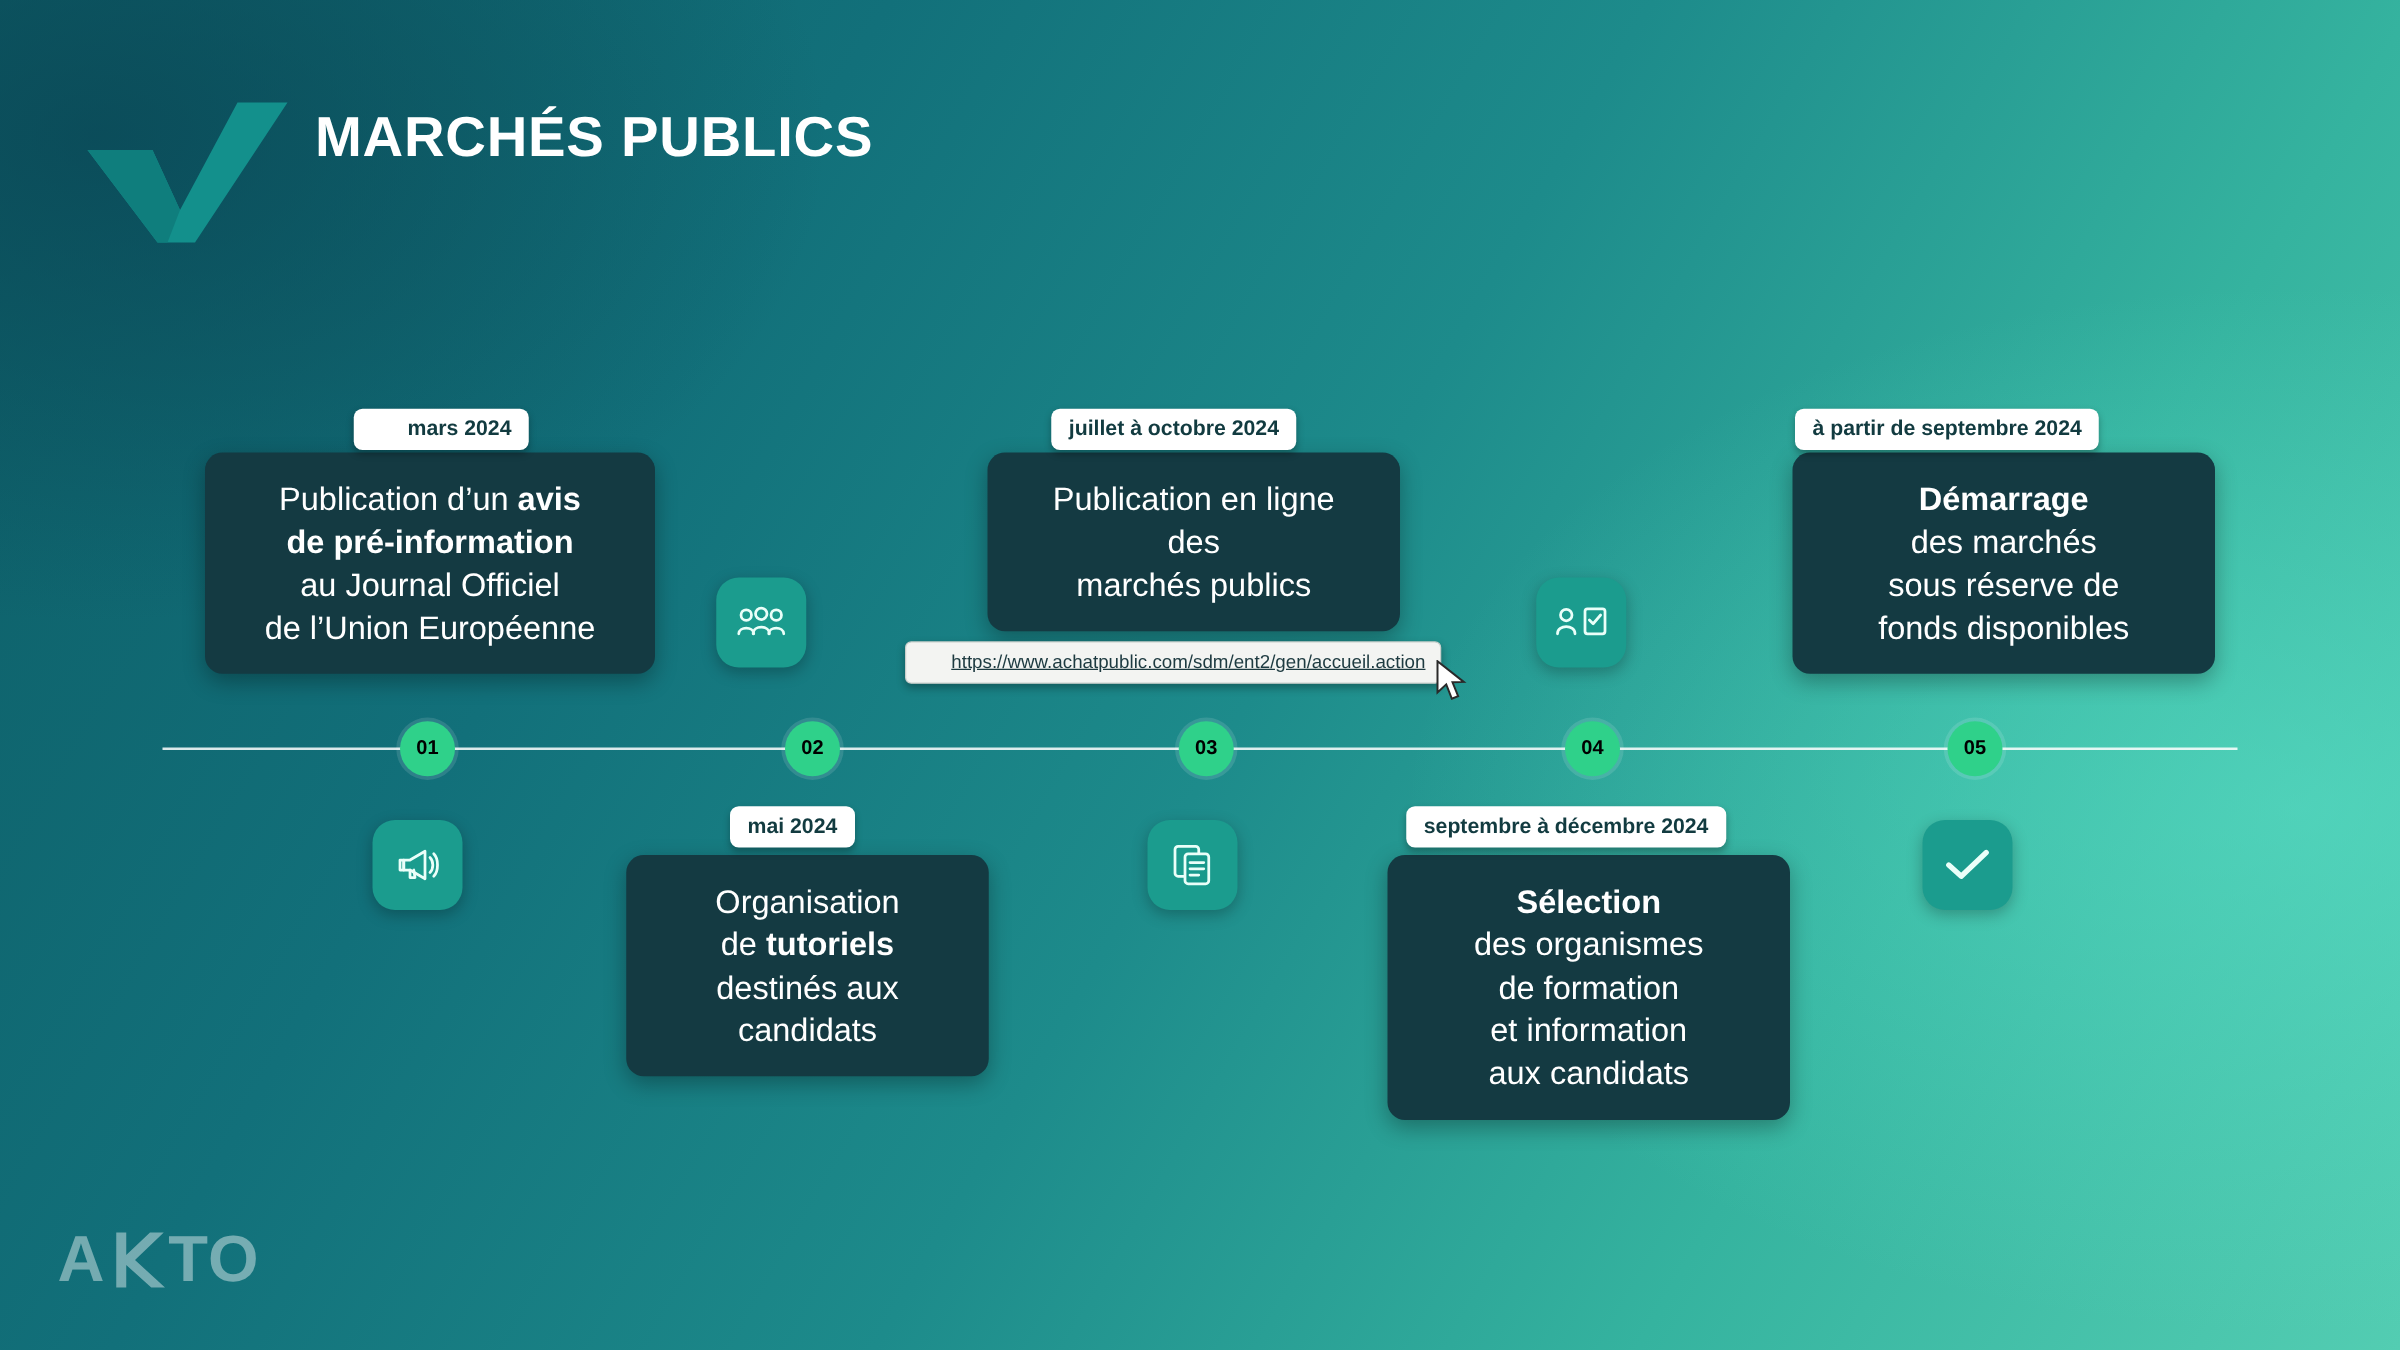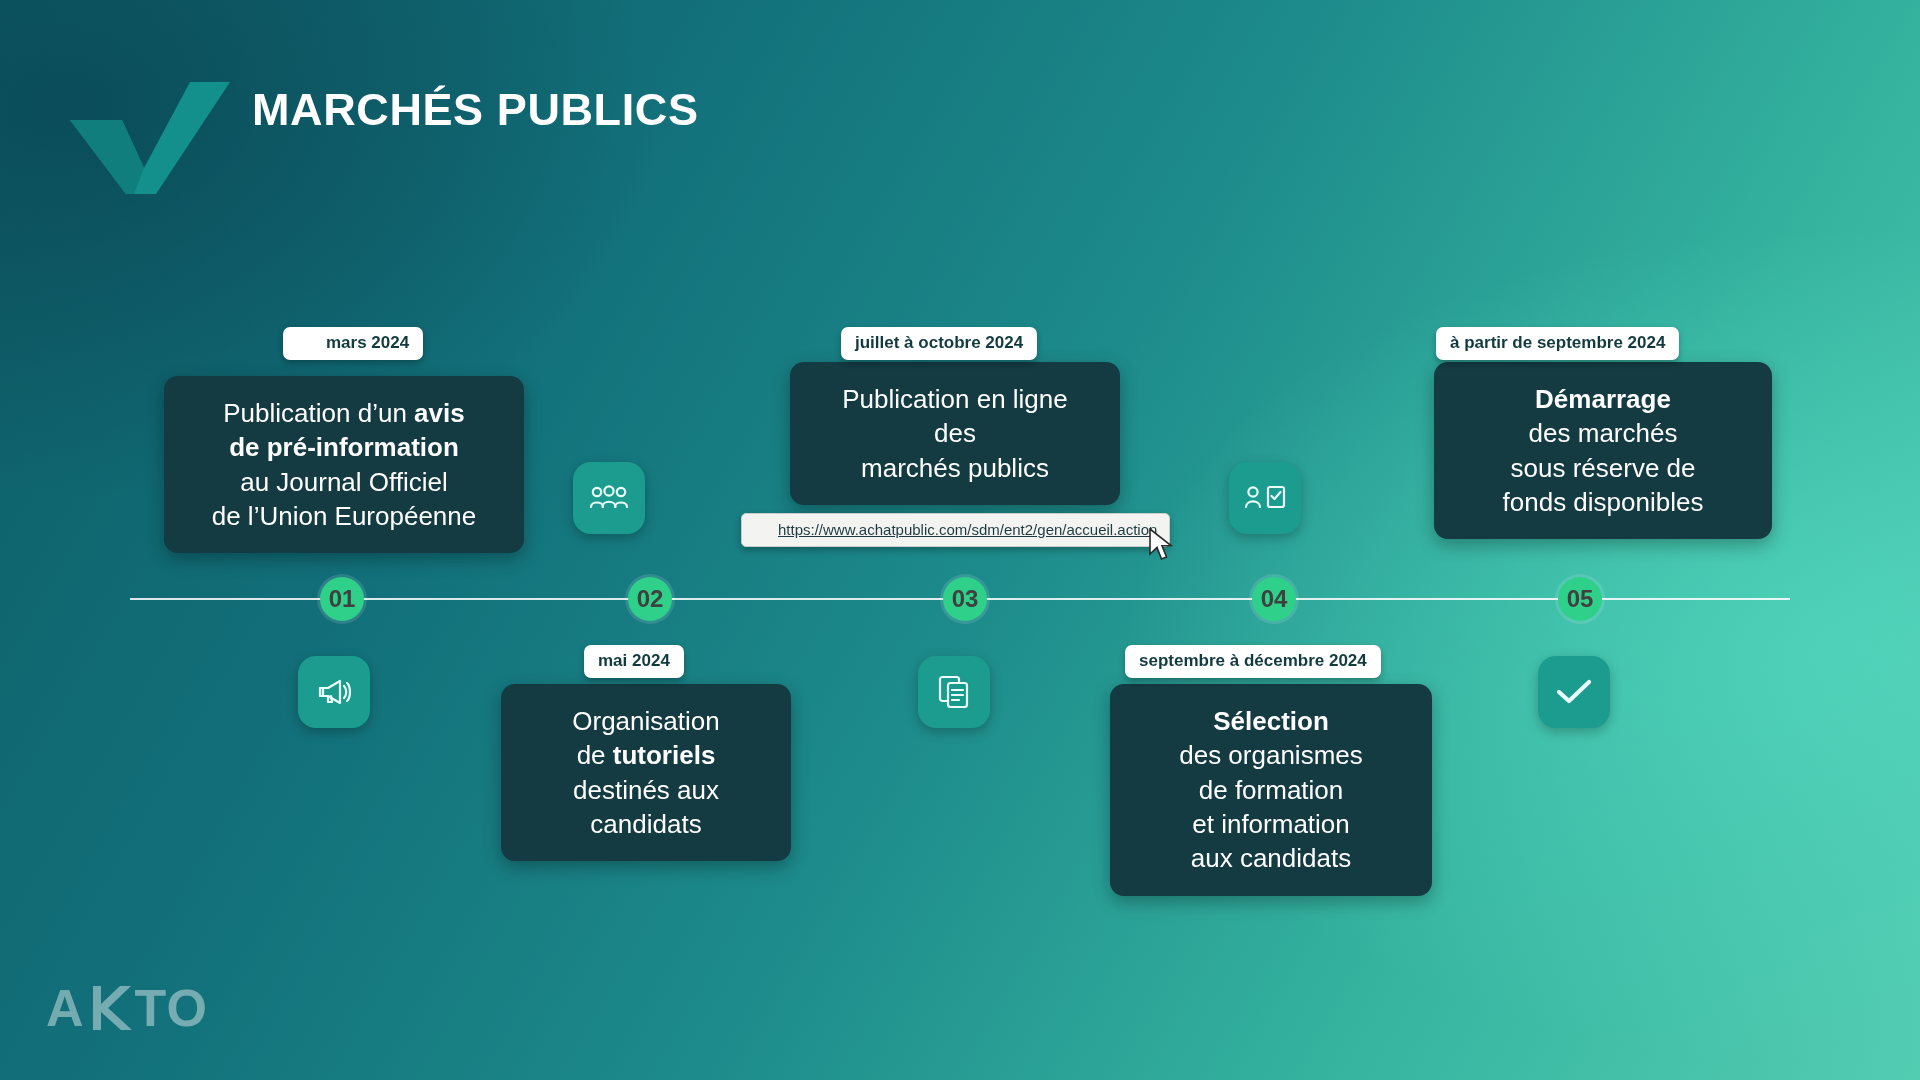--- a/index.html
+++ b/index.html
@@ -34,22 +34,22 @@
     position: absolute;
     left: 130px; top: 598px;
     width: 1660px; height: 2px;
     background: rgba(255,255,255,0.85);
   }
   .node {
     position: absolute;
     width: 44px; height: 44px;
     border-radius: 50%;
     background: #2fd18a;
-    color: #404040;
-    font-size: 24px;
+    color: #000000;
+    font-size: 16px;
     font-weight: bold;
     display: flex; align-items: center; justify-content: center;
     top: 577px;
     box-shadow: 0 0 0 3px rgba(255,255,255,0.12);
     text-align: center;
   }
   
   .date-pill {
     position: absolute;
     background: #ffffff;
@@ -125,21 +125,21 @@
       <path d="M6 44 L58 44 L80 92 L70 118 L62 118 Z" fill="#0f7e7d"></path>
     </svg>
     <div id="title-block">
       <div class="title-line">MARCHÉS PUBLICS</div>
     </div>
   </div>
 
   <div id="axis"></div>
 
   <div class="date-pill" style="left:283px; top:327px;padding-left:43px;">mars 2024</div>
-  <div class="card" style="left:164px; top:362px; width:360px;margin-top:14px;">Publication d’un <b>avis</b><br><b>de pré-information</b><br>au Journal Officiel<br>de l’Union Européenne</div>
+  <div class="card" style="left:164px; top:362px; width:360px;">Publication d’un <b>avis</b><br><b>de pré-information</b><br>au Journal Officiel<br>de l’Union Européenne</div>
   <div class="icon-tile" style="left:298px; top:656px;">
     <svg width="40" height="40" viewBox="0 0 40 40" fill="none" stroke="#eafff9" stroke-width="2.2" stroke-linejoin="round" stroke-linecap="round">
       <path d="M9 16 H14 L26 9 V31 L14 24 H9 Z"></path>
       <path d="M9 16 H6 V24 H9 Z"></path>
       <path d="M14 24 V30 H18 L17 24"></path>
       <path d="M30 14 C33 17 33 23 30 26"></path>
       <path d="M33 11 C37 15 37 25 33 29"></path>
     </svg>
   </div>
   <div class="node" style="left:320px;">01</div>
@@ -153,21 +153,21 @@
       <circle cx="33" cy="9" r="4.2"></circle>
         <path d="M27 24 C27 18 39 18 39 24"></path>
     </svg>
   </div>
   <div class="node" style="left:628px;">02</div>
   <div class="date-pill" style="left:584px; top:645px;">mai 2024</div>
   <div class="card" style="left:501px; top:684px; width:290px;">Organisation<br>de <b>tutoriels</b><br>destinés aux<br>candidats</div>
 
   <div class="date-pill" style="left:841px; top:327px;">juillet à octobre 2024</div>
   <div class="card" style="left:790px; top:362px; width:330px;">Publication en ligne<br>des<br>marchés publics</div>
-  <div id="url-pill" style="left:741px; top:513px;padding-left:36px;">
+  <div id="url-pill" style="left:724px; top:513px;padding-left:36px;">
     <span>https://www.achatpublic.com/sdm/ent2/gen/accueil.action</span>
   </div>
   <svg id="cursor" style="left:1148px; top:528px;" width="26" height="34" viewBox="0 0 26 34">
     <path d="M2 1 L2 26 L9 19.5 L13.5 31 L18.5 29 L14 17.8 L23 17.5 Z" fill="#ffffff" stroke="#2a2a2a" stroke-width="1.6"></path>
   </svg>
   <div class="icon-tile" style="left:918px; top:656px;">
     <svg width="36" height="40" viewBox="0 0 36 40" fill="none" stroke="#eafff9" stroke-width="2.2" stroke-linejoin="round">
       <rect x="4" y="5" width="19" height="24" rx="2.5"></rect>
       <rect x="12" y="11" width="19" height="24" rx="2.5" fill="#17998c"></rect>
       <path d="M16 18 H27 M16 23 H27 M16 28 H23" stroke-linecap="round"></path>

